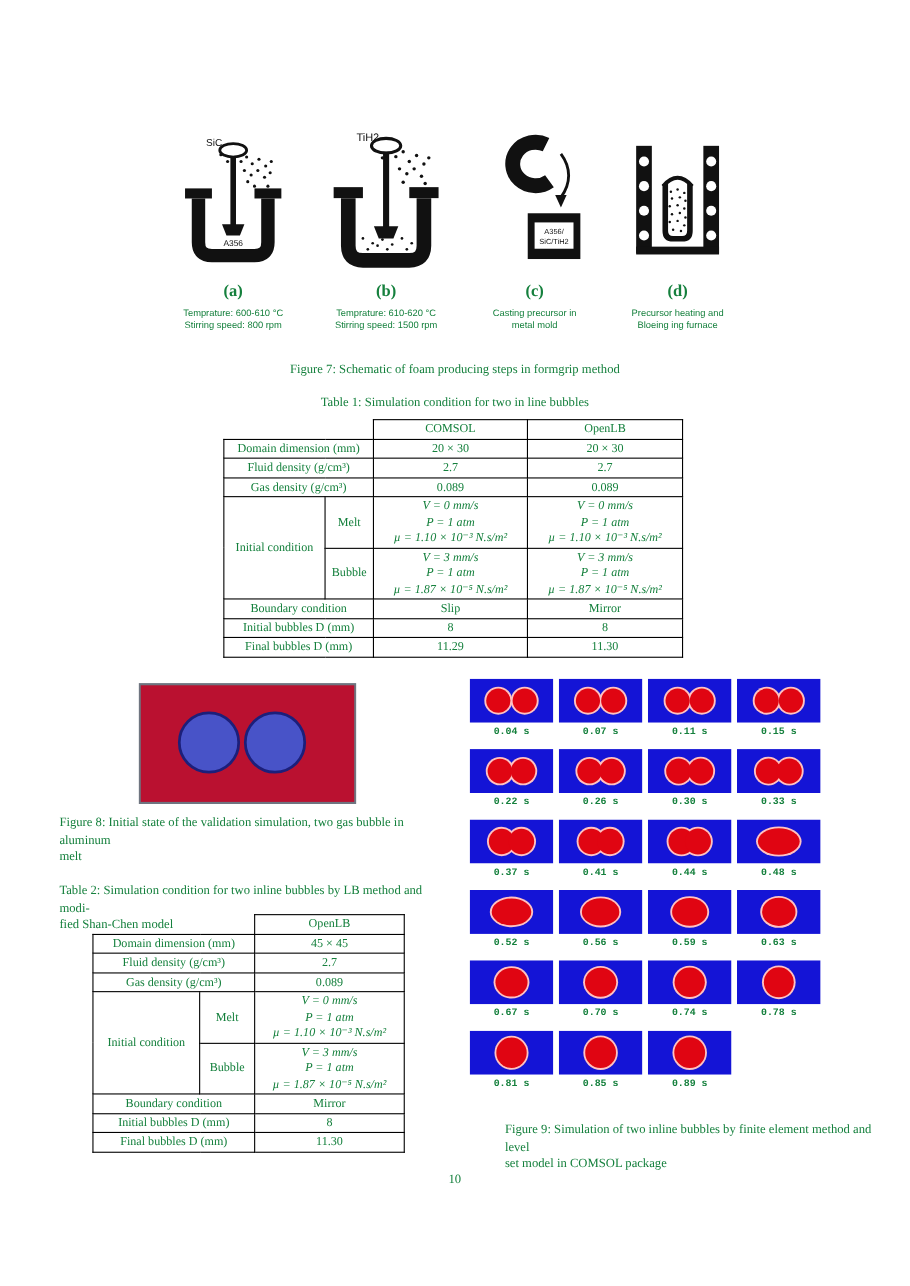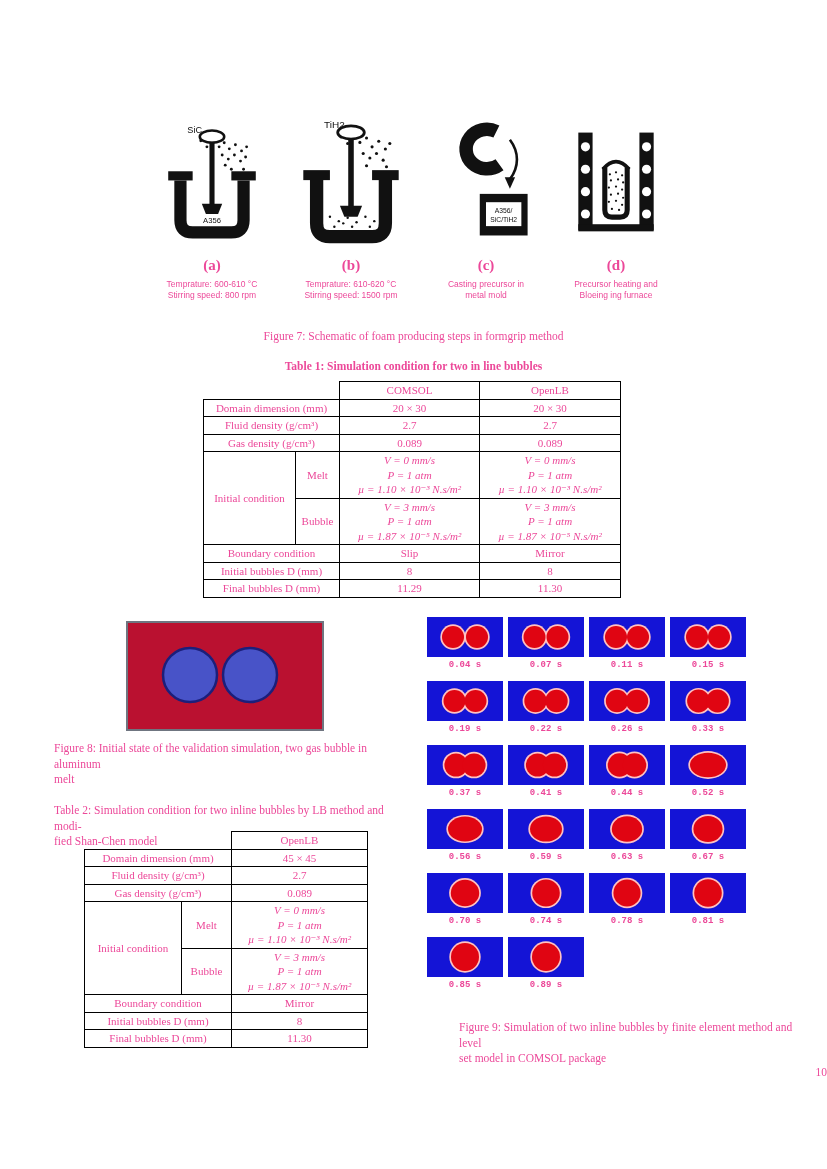--- a/index.html
+++ b/index.html
@@ -1,53 +1,53 @@
 <!DOCTYPE html>
 <html><head>
 <meta charset="utf-8">
 <style>
   * { margin:0; padding:0; box-sizing:border-box; }
   html,body { background:#ffffff; }
   .page {
     position:relative; width:827px; height:1169px; background:#fff;
-    font-family:"Liberation Serif","DejaVu Serif",serif; color:#ec4899; overflow:hidden;
+    font-family:"Liberation Serif","DejaVu Serif",serif; color:#15803d; overflow:hidden;
   }
   
   .fig7-row { position:absolute; left:156px; top:114px; width:516px; display:flex; justify-content:space-between; }
   .subfig { display:flex; flex-direction:column; align-items:center; }
   .subfig.a { width:112px; } .subfig.b { width:122px; } .subfig.c { width:104px; } .subfig.d { width:112px; }
   .schem { width:100%; height:140px; display:block; }
   .schem .blk { fill:#111; }
   .schem .wall { fill:none; stroke:#111; stroke-width:12; }
   .schem .ann { font-family:"Liberation Sans",sans-serif; font-size:9px; fill:#111; text-anchor:middle; }
   .schem .inner { font-family:"Liberation Sans",sans-serif; font-size:7.5px; fill:#111; text-anchor:middle; }
   .schem .moldtxt { font-family:"Liberation Sans",sans-serif; font-size:6.5px; fill:#111; text-anchor:middle; }
   .sublabel { font-weight:bold; font-size:15px; margin-top:3px; }
   .subcap { font-family:Liberation Sans, sans-serif; font-size:8.5px; line-height:1.3; text-align:center; margin-top:5px; }
   .fig7-caption { position:absolute; left:0; top:330px; width:100%; text-align:center; font-size:11.5px; }
   
-  .t1-title { position:absolute; left:0; top:360px; width:100%; text-align:center; font-size:11.5px;font-weight:bold; }
+  .t1-title { position:absolute; left:0; top:360px; width:100%; text-align:center; font-size:11.5px; }
   .t1wrap { position:absolute; left:203px; top:381px; }
   .t2wrap { position:absolute; left:84px; top:831px; }
   .dtable { border-collapse:collapse; font-size:11px; table-layout:fixed;padding-left:32px; }
   .dtable td { border:1px solid #000; padding:1px 4px; text-align:center; vertical-align:middle; line-height:1.32; overflow:hidden; }
   .dtable td.blank { border:none; }
   .math { font-style:italic; }
   
   .fig8 { position:absolute; left:126px; top:621px; width:198px; height:110px; }
   .fig8 svg { width:198px; height:110px; display:block; }
   .fig8-caption { position:absolute; left:54px; top:741px; width:360px; font-size:11.5px; line-height:1.35; }
   .t2-title { position:absolute; left:54px; top:803px; width:360px; font-size:11.5px; line-height:1.35; }
   
   .fig9-grid { position:absolute; left:427px; top:617px; display:grid; grid-template-columns:repeat(4,76px); column-gap:5px; row-gap:11px; }
   .f9cell { width:76px;font-family:Liberation Mono, monospace; }
   .f9panel { width:76px; height:40px; display:block; }
   .f9label { text-align:center; font-size:9px; font-weight:bold; margin-top:3px; }
   .fig9-caption { position:absolute; left:427px; top:1020px; width:340px; font-size:11.5px; line-height:1.35;margin-left:32px; }
-  .pageno { position:absolute; left:0; top:1066px; width:100%; text-align:right; font-size:11.5px; }
+  .pageno { position:absolute; left:0; top:1066px; width:100%; text-align:center; font-size:11.5px; }
 </style>
 </head>
 <body>
 
 <div class="page">
 
   <div class="fig7-row">
 
     <div class="subfig a">
       <svg class="schem" viewBox="0 0 110 125">
@@ -399,50 +399,50 @@
           <ellipse cx="27" cy="20" rx="12.7" ry="12.7" fill="#ffc2c2"></ellipse>
           <ellipse cx="49" cy="20" rx="12.7" ry="12.7" fill="#ffc2c2"></ellipse>
           <ellipse cx="27" cy="20" rx="11" ry="11" fill="#e00512"></ellipse>
           <ellipse cx="49" cy="20" rx="11" ry="11" fill="#e00512"></ellipse>
         </svg>
         <div class="f9label">0.15 s</div>
       </div>
       <div class="f9cell">
         <svg viewBox="0 0 76 40" class="f9panel">
           <rect width="76" height="40" fill="#1414d6"></rect>
-          <ellipse cx="27.5" cy="20" rx="12.7" ry="12.7" fill="#ffc2c2"></ellipse>
-          <ellipse cx="48.5" cy="20" rx="12.7" ry="12.7" fill="#ffc2c2"></ellipse>
-          <ellipse cx="27.5" cy="20" rx="11" ry="11" fill="#e00512"></ellipse>
-          <ellipse cx="48.5" cy="20" rx="11" ry="11" fill="#e00512"></ellipse>
-        </svg>
-        <div class="f9label">0.19 s</div>
-      </div>
-      <div class="f9cell">
-        <svg viewBox="0 0 76 40" class="f9panel">
-          <rect width="76" height="40" fill="#1414d6"></rect>
           <ellipse cx="27.5" cy="20" rx="12.899999999999999" ry="12.899999999999999" fill="#ffc2c2"></ellipse>
           <ellipse cx="48.5" cy="20" rx="12.899999999999999" ry="12.899999999999999" fill="#ffc2c2"></ellipse>
           <ellipse cx="27.5" cy="20" rx="11.2" ry="11.2" fill="#e00512"></ellipse>
           <ellipse cx="48.5" cy="20" rx="11.2" ry="11.2" fill="#e00512"></ellipse>
         </svg>
         <div class="f9label">0.22 s</div>
       </div>
       <div class="f9cell">
         <svg viewBox="0 0 76 40" class="f9panel">
           <rect width="76" height="40" fill="#1414d6"></rect>
           <ellipse cx="28" cy="20" rx="12.899999999999999" ry="12.899999999999999" fill="#ffc2c2"></ellipse>
           <ellipse cx="48" cy="20" rx="12.899999999999999" ry="12.899999999999999" fill="#ffc2c2"></ellipse>
           <ellipse cx="28" cy="20" rx="11.2" ry="11.2" fill="#e00512"></ellipse>
           <ellipse cx="48" cy="20" rx="11.2" ry="11.2" fill="#e00512"></ellipse>
         </svg>
         <div class="f9label">0.26 s</div>
       </div>
       <div class="f9cell">
         <svg viewBox="0 0 76 40" class="f9panel">
           <rect width="76" height="40" fill="#1414d6"></rect>
+          <ellipse cx="28" cy="20" rx="13.1" ry="13.1" fill="#ffc2c2"></ellipse>
+          <ellipse cx="48" cy="20" rx="13.1" ry="13.1" fill="#ffc2c2"></ellipse>
+          <ellipse cx="28" cy="20" rx="11.4" ry="11.4" fill="#e00512"></ellipse>
+          <ellipse cx="48" cy="20" rx="11.4" ry="11.4" fill="#e00512"></ellipse>
+        </svg>
+        <div class="f9label">0.30 s</div>
+      </div>
+      <div class="f9cell">
+        <svg viewBox="0 0 76 40" class="f9panel">
+          <rect width="76" height="40" fill="#1414d6"></rect>
           <ellipse cx="28.5" cy="20" rx="13.1" ry="13.1" fill="#ffc2c2"></ellipse>
           <ellipse cx="47.5" cy="20" rx="13.1" ry="13.1" fill="#ffc2c2"></ellipse>
           <ellipse cx="28.5" cy="20" rx="11.4" ry="11.4" fill="#e00512"></ellipse>
           <ellipse cx="47.5" cy="20" rx="11.4" ry="11.4" fill="#e00512"></ellipse>
         </svg>
         <div class="f9label">0.33 s</div>
       </div>
       <div class="f9cell">
         <svg viewBox="0 0 76 40" class="f9panel">
           <rect width="76" height="40" fill="#1414d6"></rect>
@@ -469,20 +469,28 @@
           <ellipse cx="30.5" cy="20" rx="13.5" ry="13.5" fill="#ffc2c2"></ellipse>
           <ellipse cx="45.5" cy="20" rx="13.5" ry="13.5" fill="#ffc2c2"></ellipse>
           <ellipse cx="30.5" cy="20" rx="11.8" ry="11.8" fill="#e00512"></ellipse>
           <ellipse cx="45.5" cy="20" rx="11.8" ry="11.8" fill="#e00512"></ellipse>
         </svg>
         <div class="f9label">0.44 s</div>
       </div>
       <div class="f9cell">
         <svg viewBox="0 0 76 40" class="f9panel">
           <rect width="76" height="40" fill="#1414d6"></rect>
+          <ellipse cx="38" cy="20" rx="20.7" ry="13.7" fill="#ffc2c2"></ellipse>
+          <ellipse cx="38" cy="20" rx="19" ry="12" fill="#e00512"></ellipse>
+        </svg>
+        <div class="f9label">0.48 s</div>
+      </div>
+      <div class="f9cell">
+        <svg viewBox="0 0 76 40" class="f9panel">
+          <rect width="76" height="40" fill="#1414d6"></rect>
           <ellipse cx="38" cy="20" rx="19.7" ry="13.899999999999999" fill="#ffc2c2"></ellipse>
           <ellipse cx="38" cy="20" rx="18" ry="12.2" fill="#e00512"></ellipse>
         </svg>
         <div class="f9label">0.52 s</div>
       </div>
       <div class="f9cell">
         <svg viewBox="0 0 76 40" class="f9panel">
           <rect width="76" height="40" fill="#1414d6"></rect>
           <ellipse cx="38" cy="20" rx="18.7" ry="14.1" fill="#ffc2c2"></ellipse>
           <ellipse cx="38" cy="20" rx="17" ry="12.4" fill="#e00512"></ellipse>

